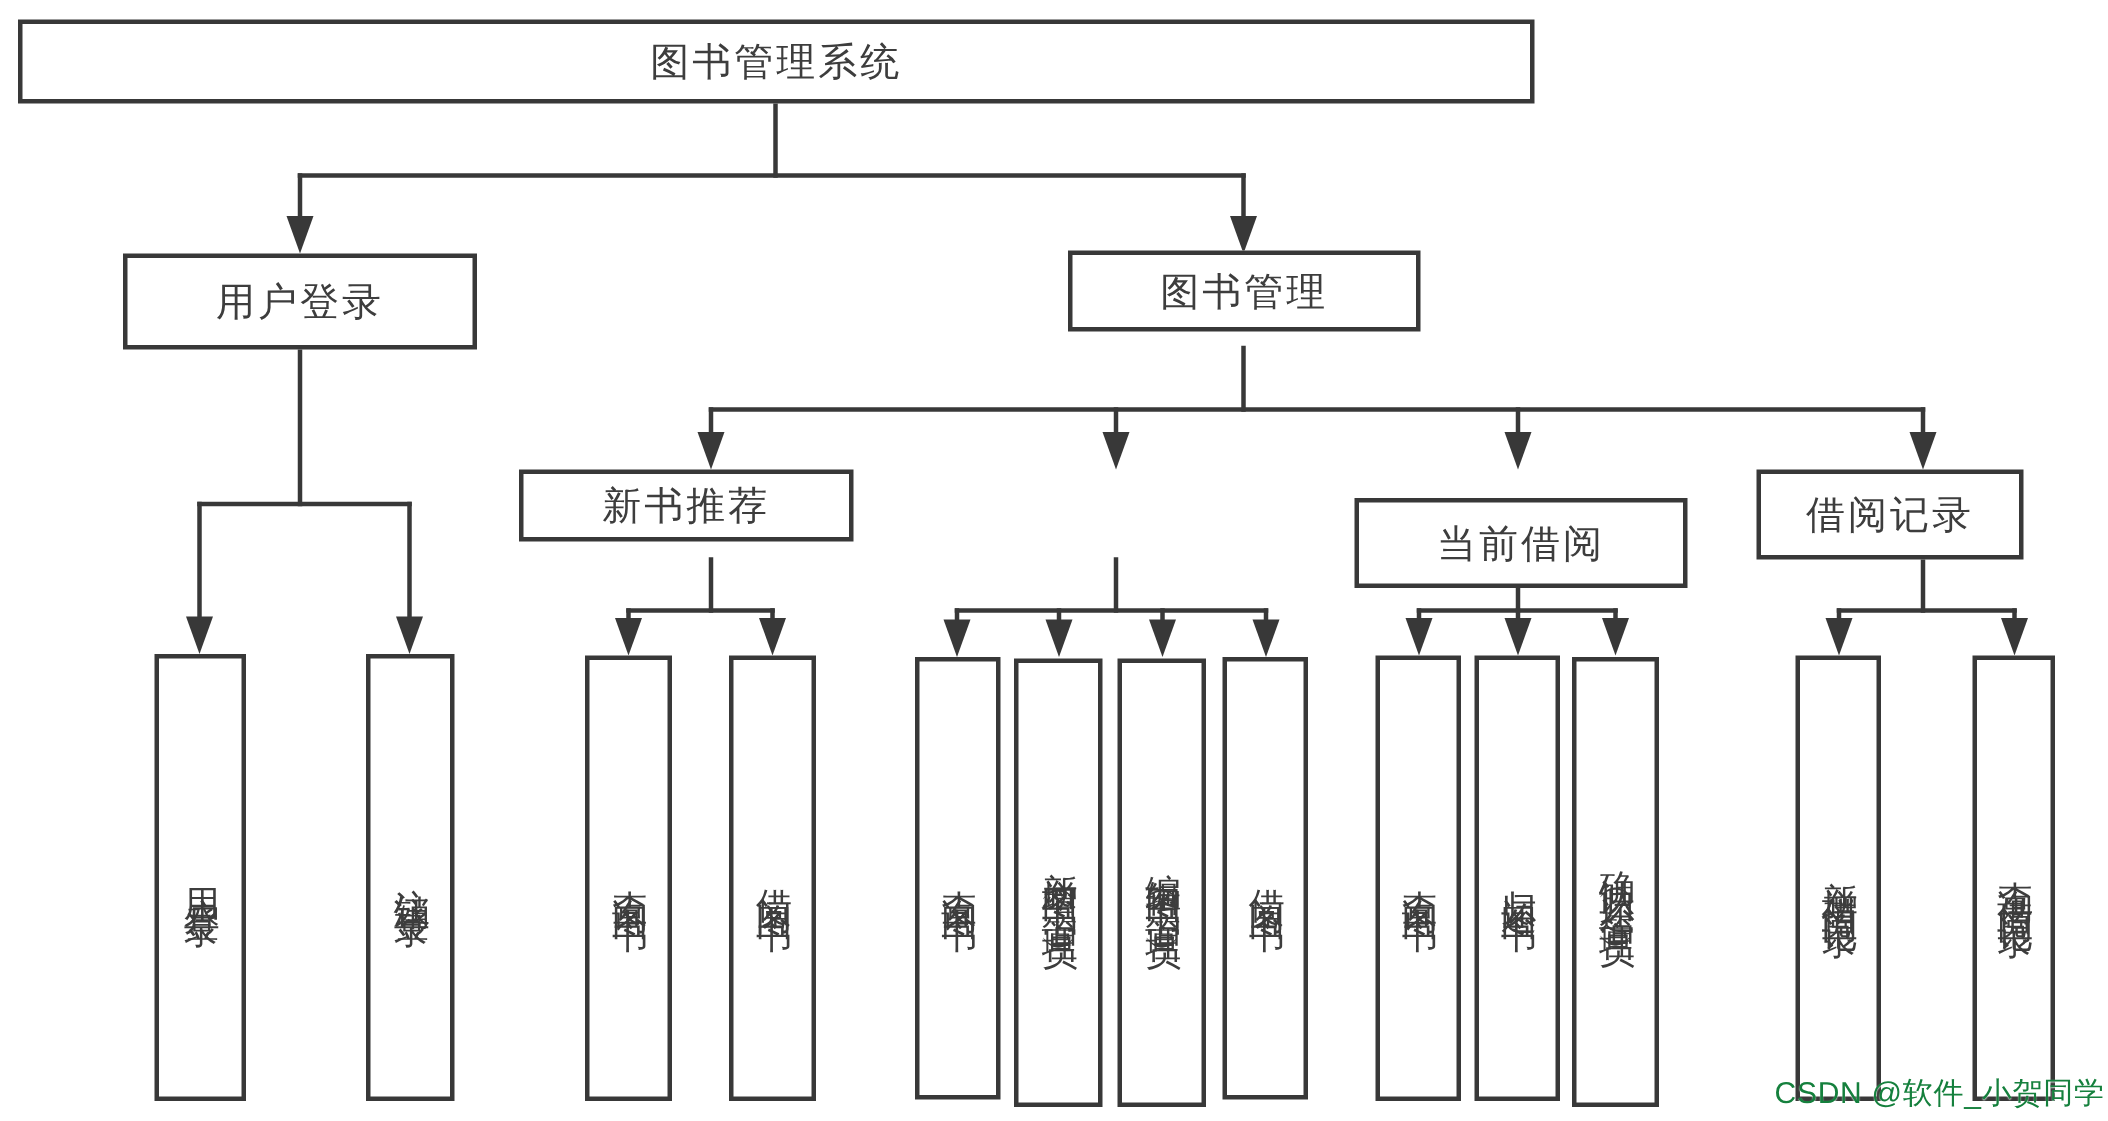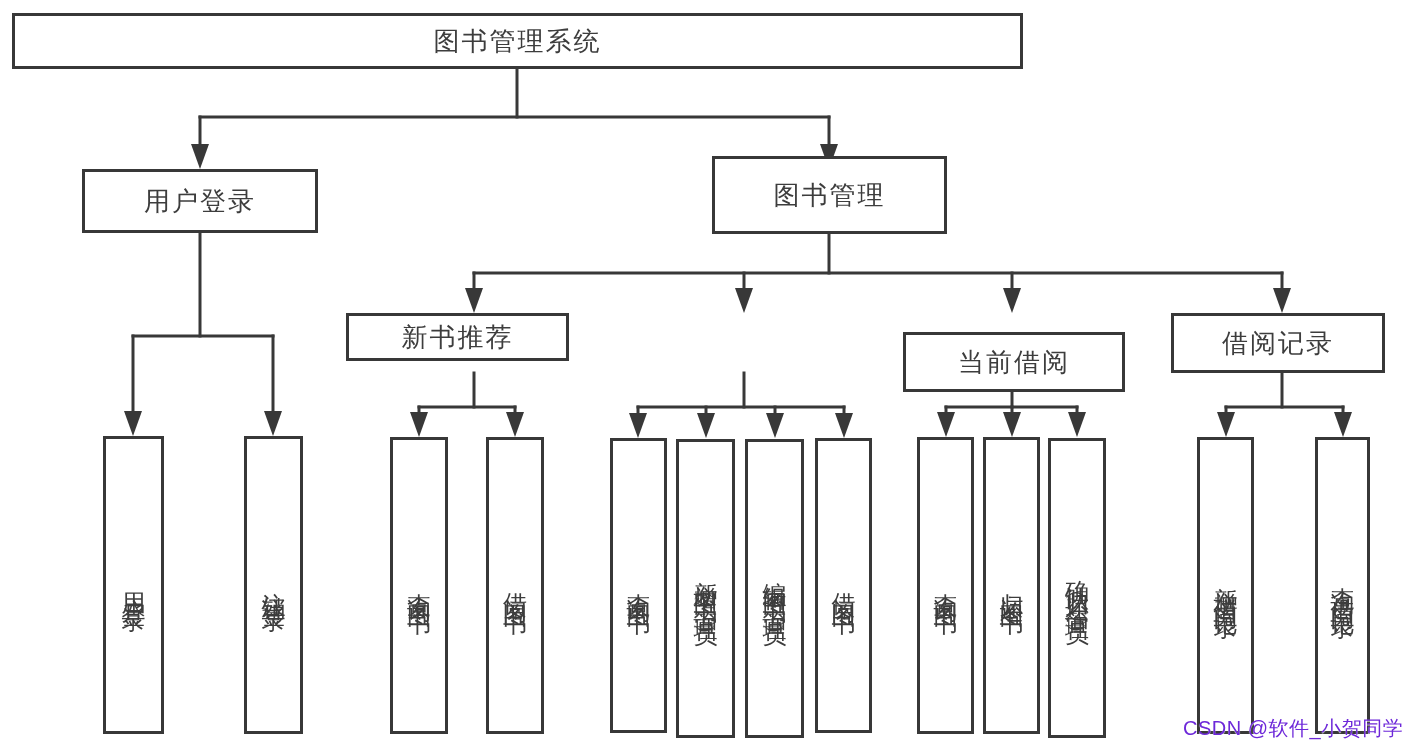--- a/index.html
+++ b/index.html
@@ -18,21 +18,21 @@
   .box .lbl { color:#3d3d3d; }
   .h .lbl {
     font-size:26px; letter-spacing:2px; white-space:nowrap;
   }
   .v .lbl {
     writing-mode:vertical-rl; text-orientation:mixed;
     font-size:24px; line-height:1.0; letter-spacing:6px;
   }
   .watermark {
     position:absolute; left:1183px; top:715px; z-index:3;
-    font-size:20px; letter-spacing:0.5px; color:#6d28d9;
+    font-size:20px; letter-spacing:0.5px; color:#15803d;
     text-shadow:0 1px 1px rgba(255,255,255,0.85);
     white-space:nowrap;
   }
 </style>
 </head>
 <body>
 
 <div id="stage">
 
   <svg id="wires" width="1405" height="747" viewBox="0 0 1405 747">
@@ -90,31 +90,31 @@
       <polygon points="1343,437 1334,412 1352,412" fill="#383838"></polygon>
     </svg>
 
   <div class="box h" style="left:12px;top:13px;width:1011px;height:56px">
     <span class="lbl">图书管理系统</span>
   </div>
 
   <div class="box h" style="left:82px;top:169px;width:236px;height:64px">
     <span class="lbl">用户登录</span>
   </div>
-  <div class="box h" style="left:712px;top:156px;width:235px;height:78px">
+  <div class="box h" style="left:712px;top:167px;width:235px;height:54px">
     <span class="lbl">图书管理</span>
   </div>
 
   <div class="box h" style="left:346px;top:313px;width:223px;height:48px">
     <span class="lbl">新书推荐</span>
   </div>
   <div class="box h" style="left:903px;top:332px;width:222px;height:60px">
     <span class="lbl">当前借阅</span>
   </div>
-  <div class="box h" style="left:1171px;top:313px;width:214px;height:60px">
+  <div class="box h" style="left:1171px;top:313px;width:178px;height:60px">
     <span class="lbl">借阅记录</span>
   </div>
 
   <div class="box v" style="left:103px;top:436px;width:61px;height:298px">
     <span class="lbl">用户登录</span>
   </div>
   <div class="box v" style="left:244px;top:436px;width:59px;height:298px">
     <span class="lbl">注销登录</span>
   </div>
 

